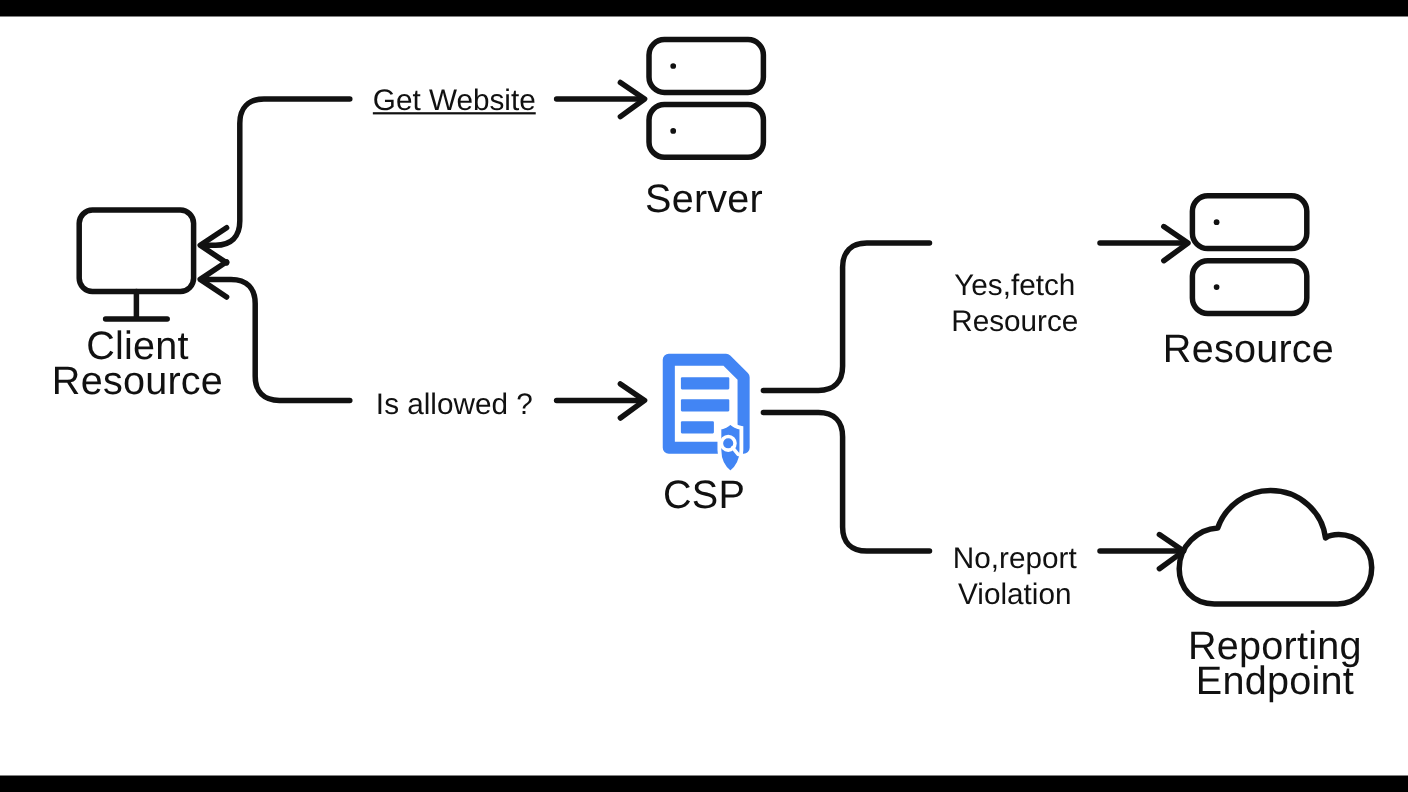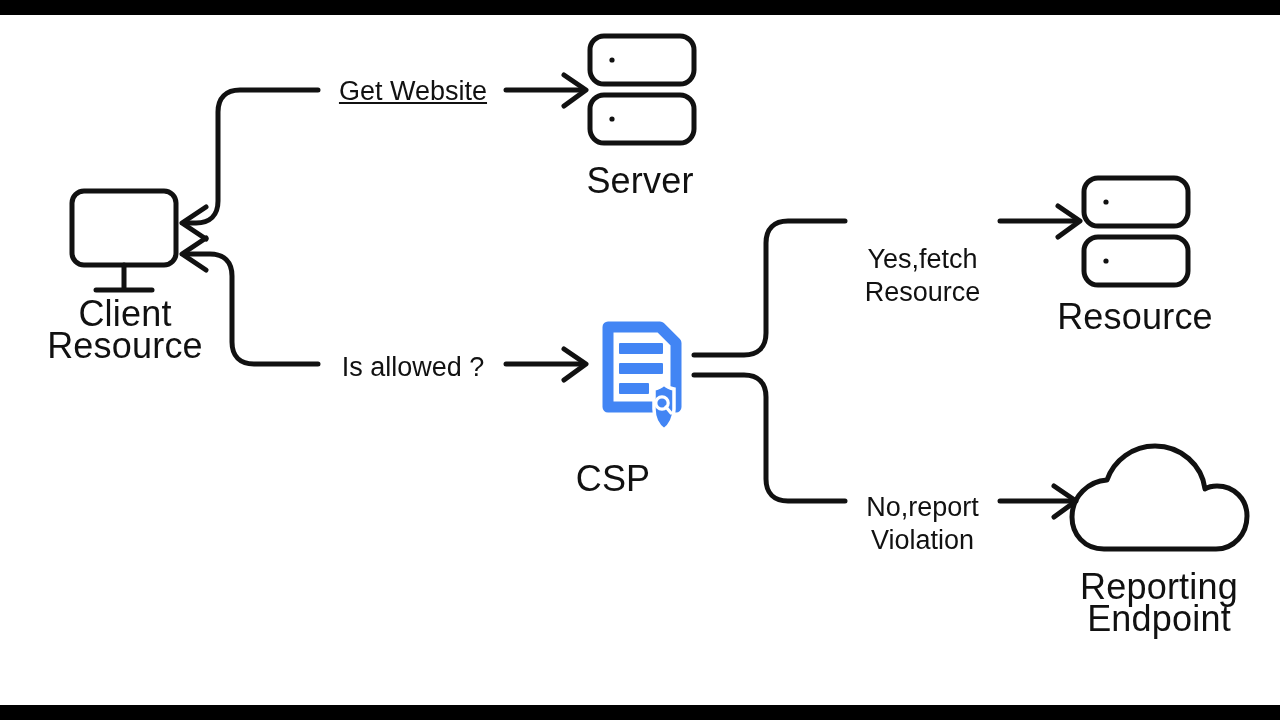--- a/index.html
+++ b/index.html
@@ -54,21 +54,21 @@
     position: absolute;
     text-align: center;
     color: #111111;
     font-size: 27px;
     line-height: 33px;
     white-space: pre-line;
     font-family: "Liberation Sans", sans-serif;
   }
   #label-client-browser { left: 30px; top: 283px; width: 190px; }
   #label-server { left: 545px; top: 150px; width: 190px; }
-  #label-csp { left: 518px; top: 419px; width: 190px; margin-top: 29px; }
+  #label-csp { left: 545px; top: 419px; width: 190px; }
   #label-resource { left: 1040px; top: 286px; width: 190px; }
   #label-reporting-endpoint { left: 1064px; top: 556px; width: 190px; }
   #label-get-website { left: 308px; top: 60px; width: 210px; text-decoration: underline; }
   #label-is-allowed { left: 308px; top: 336px; width: 210px; }
   #label-yes-fetch { left: 820px; top: 180px; width: 205px; margin-top: 48px; }
   #label-no-report { left: 820px; top: 452px; width: 205px; margin-top: 24px; }
 </style>
 </head>
 <body>
 

